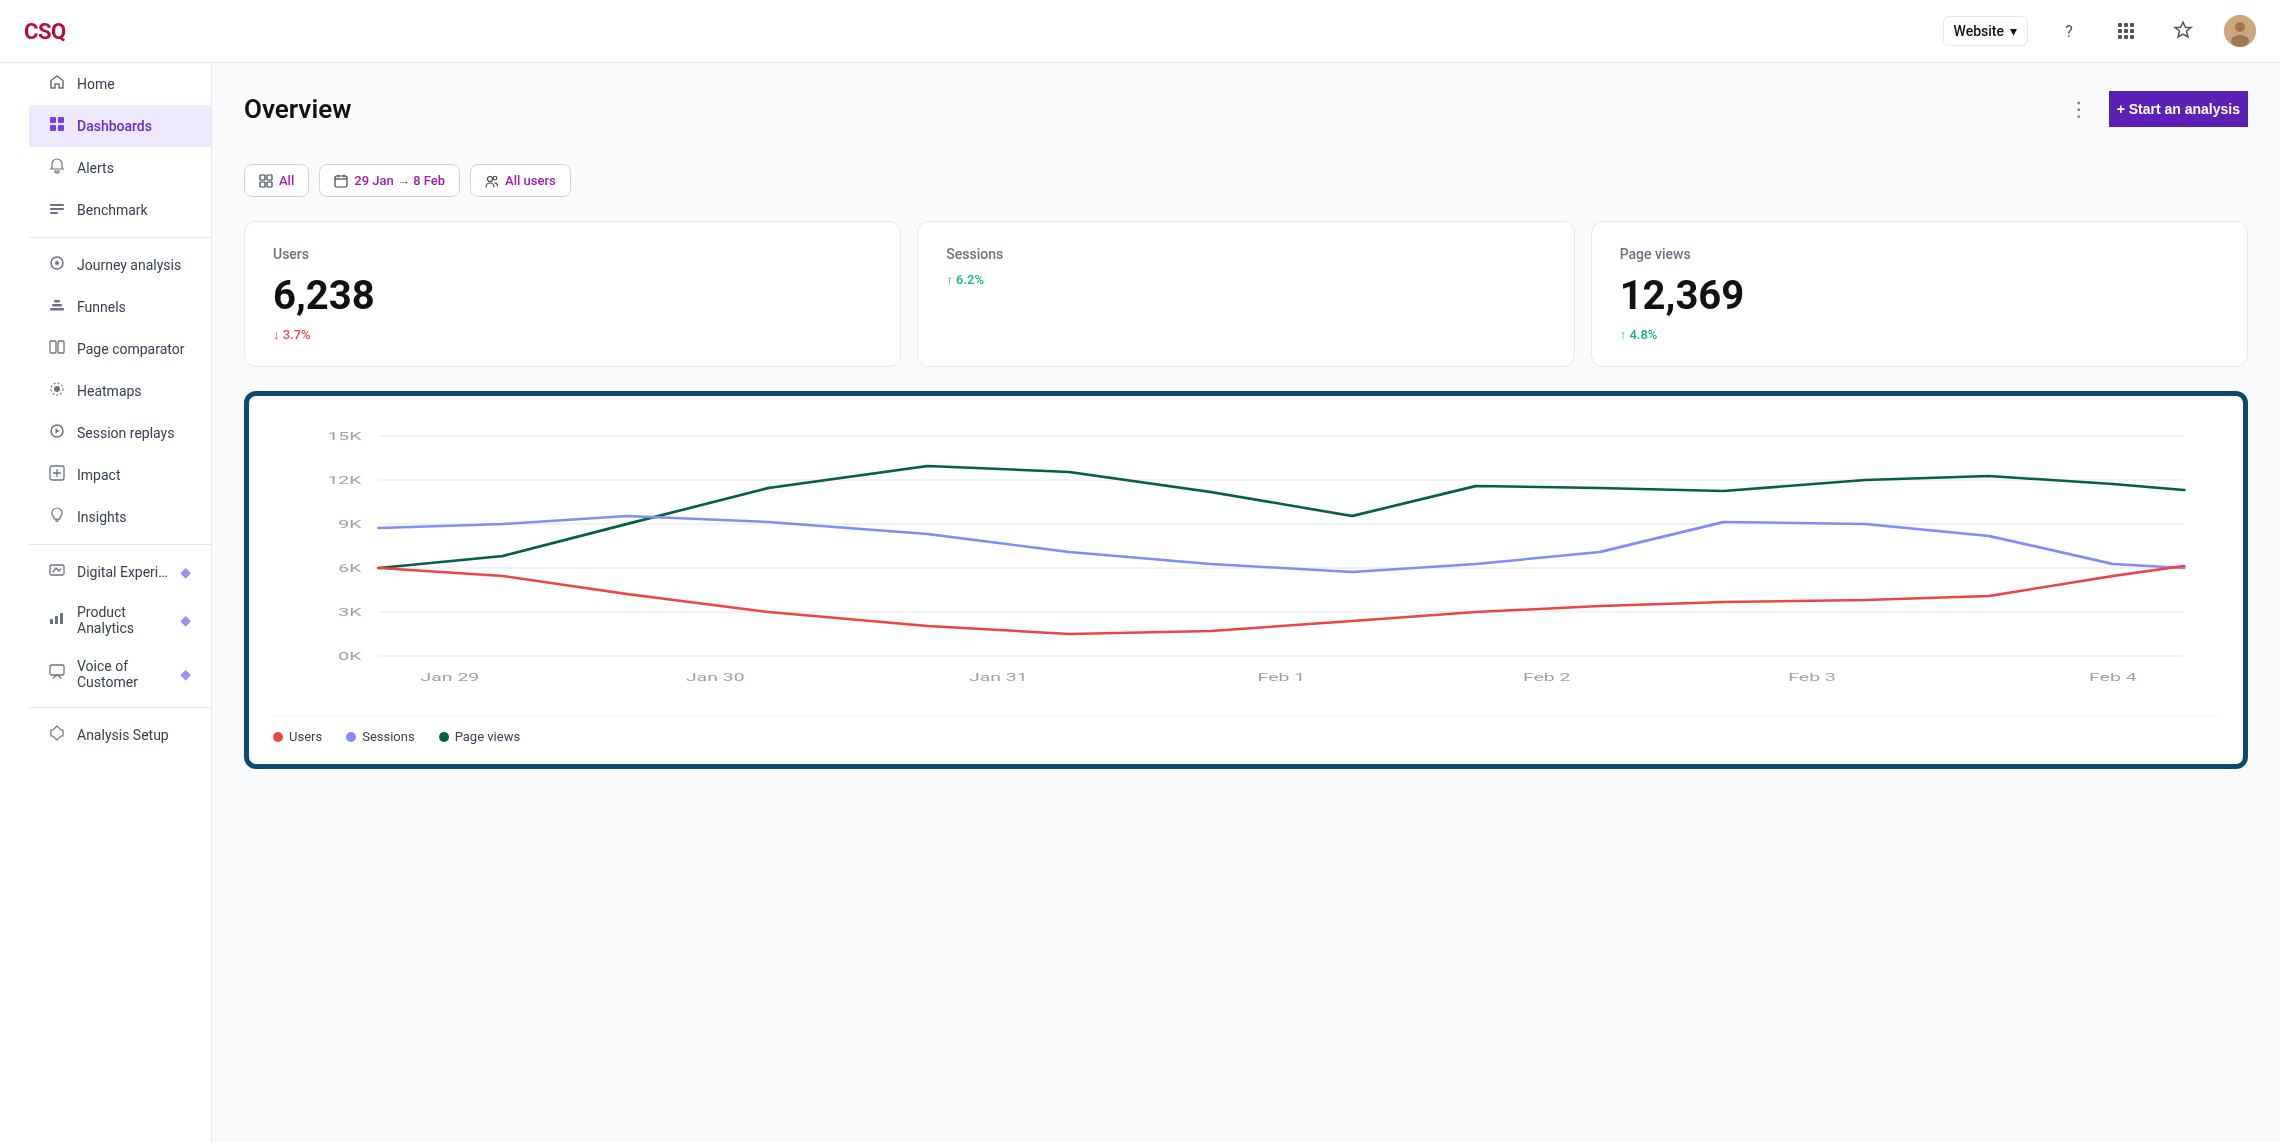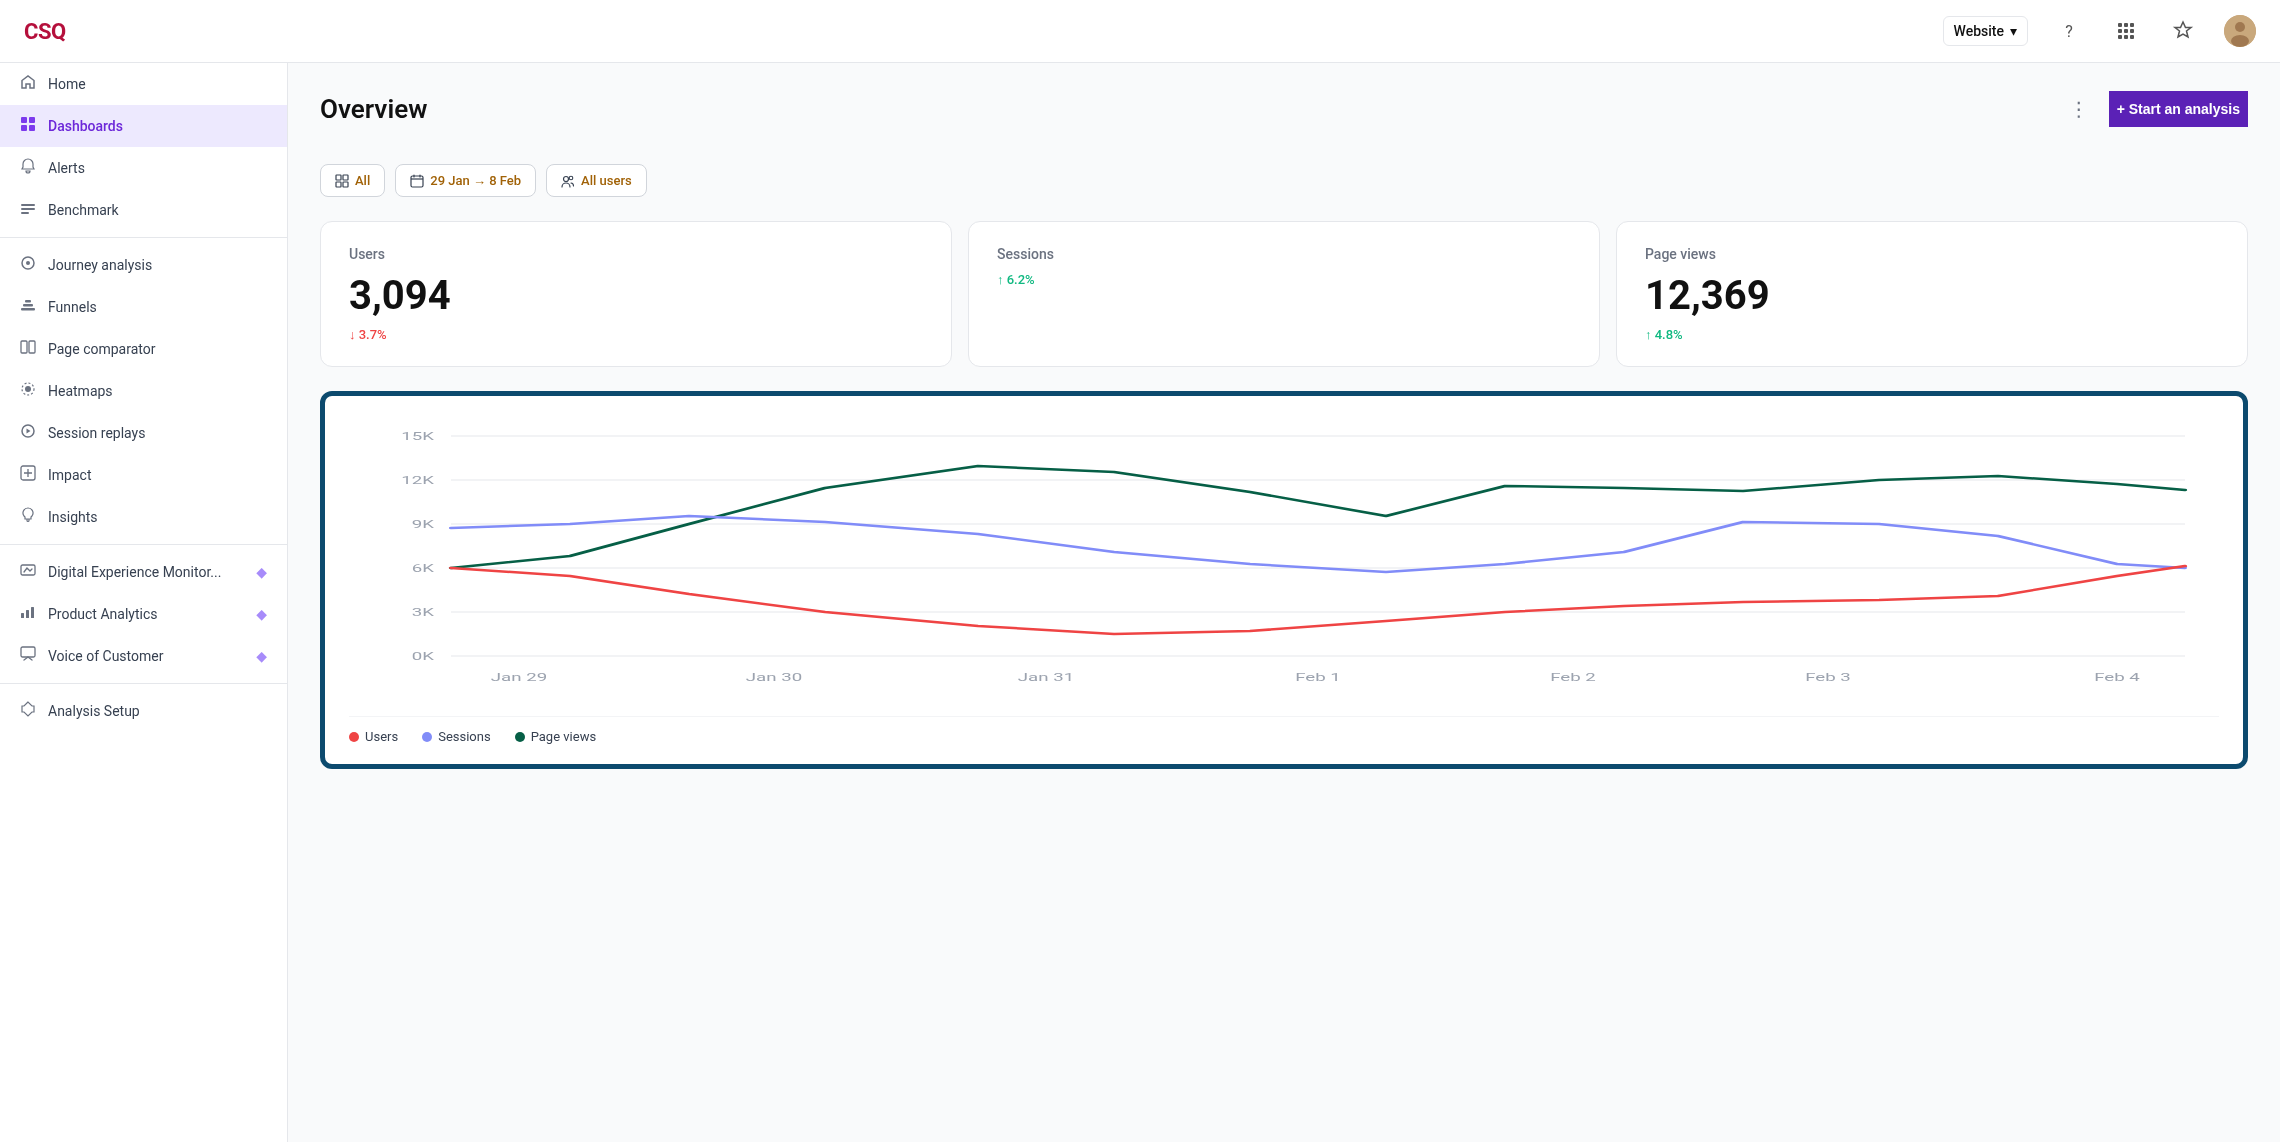--- a/index.html
+++ b/index.html
@@ -20,22 +20,22 @@
       padding: 6px 10px; border: 1px solid #e5e7eb; border-radius: 6px;
     }
     .nav-icon { width: 32px; height: 32px; border-radius: 50%; display: flex; align-items: center; justify-content: center; cursor: pointer; color: #555; font-size: 16px; }
     .avatar { width: 32px; height: 32px; border-radius: 50%; background: #c9a87c; overflow: hidden; display: flex; align-items: center; justify-content: center; font-size: 14px; }
 
     
     .main-layout { display: flex; flex: 1; overflow: hidden; }
 
     
     .sidebar {
-      width: 288px; background: #fff; border-right: 1px solid #e5e7eb;
-      display: flex; flex-direction: column; overflow-y: auto; flex-shrink: 0;
+      width: 212px; background: #fff; border-right: 1px solid #e5e7eb;
+      display: flex; flex-direction: column; overflow-y: auto; flex-shrink: 0; padding-left: 29px;
     }
     .sidebar-item {
       display: flex; align-items: center; gap: 12px;
       padding: 11px 20px; cursor: pointer; font-size: 14px; color: #374151;
       border-radius: 0; transition: background 0.15s;
     }
     .sidebar-item.active { background: #ede9fe; color: #6d28d9; font-weight: 500; }
     .sidebar-item.active .sidebar-icon { color: #7c3aed; }
     .sidebar-icon { font-size: 16px; color: #6b7280; flex-shrink: 0; }
     .sidebar-divider { height: 1px; background: #e5e7eb; margin: 6px 0; }
@@ -54,21 +54,21 @@
       background: #5b21b6; color: #fff; border: none; border-radius: 0;
       padding: 10px 8px; font-size: 14px; font-weight: 600; cursor: pointer;
       display: flex; align-items: center; gap: 6px;
     }
 
     
     .filter-bar { display: flex; gap: 10px; margin-bottom: 24px; }
     .filter-chip {
       display: flex; align-items: center; gap: 6px;
       padding: 8px 14px; border: 1.5px solid #d1d5db; border-radius: 8px;
-      background: #fff; font-size: 13px; color: #a16207; cursor: pointer;
+      background: #fff; font-size: 13px; color: #a21caf; cursor: pointer;
       font-weight: 500;
     }
 
     
     .metric-cards { display: grid; grid-template-columns: repeat(3, 1fr); gap: 16px; margin-bottom: 24px; }
     .metric-card { background: #fff; border: 1px solid #e5e7eb; border-radius: 12px; padding: 24px 28px; }
     .metric-label { font-size: 14px; color: #6b7280; margin-bottom: 10px; font-weight: 500; }
     .metric-value { font-size: 40px; font-weight: 700; color: #111; margin-bottom: 8px; }
     .metric-change { font-size: 13px; font-weight: 500; display: flex; align-items: center; gap: 4px; }
     .metric-change.down { color: #ef4444; }
@@ -304,21 +304,21 @@
             <circle cx="10" cy="4" r="1.8" stroke="#374151" stroke-width="1.1" fill="none"></circle>
             <path d="M12.5 12c0-1.6-1.1-2.9-2.5-3" stroke="#374151" stroke-width="1.1" stroke-linecap="round" fill="none"></path>
           </svg>
         <span>All users</span>
       </div>
     </div>
 
     <div class="metric-cards">
       <div class="metric-card">
         <div class="metric-label">Users</div>
-        <div class="metric-value">3,094</div>
+        <div class="metric-value">6,238</div>
         <div class="metric-change down">↓ 3.7%</div>
       </div>
       <div class="metric-card">
         <div class="metric-label">Sessions</div>
         <div class="metric-change up">↑ 6.2%</div>
       </div>
       <div class="metric-card">
         <div class="metric-label">Page views</div>
         <div class="metric-value">12,369</div>
         <div class="metric-change up">↑ 4.8%</div>

